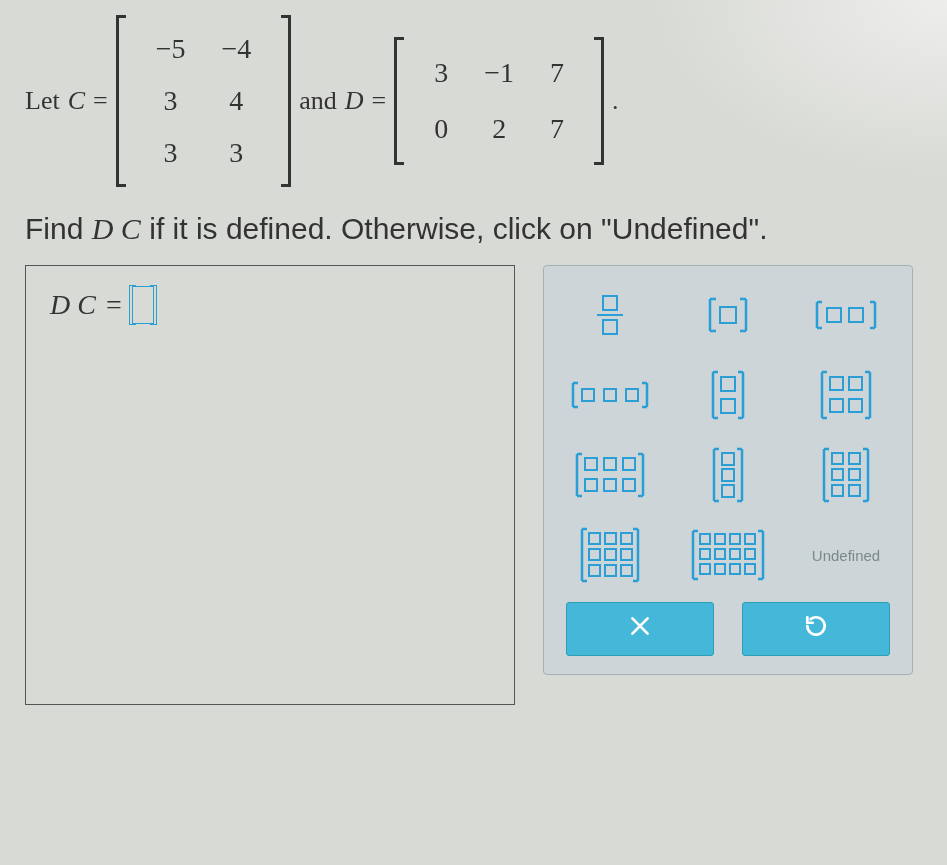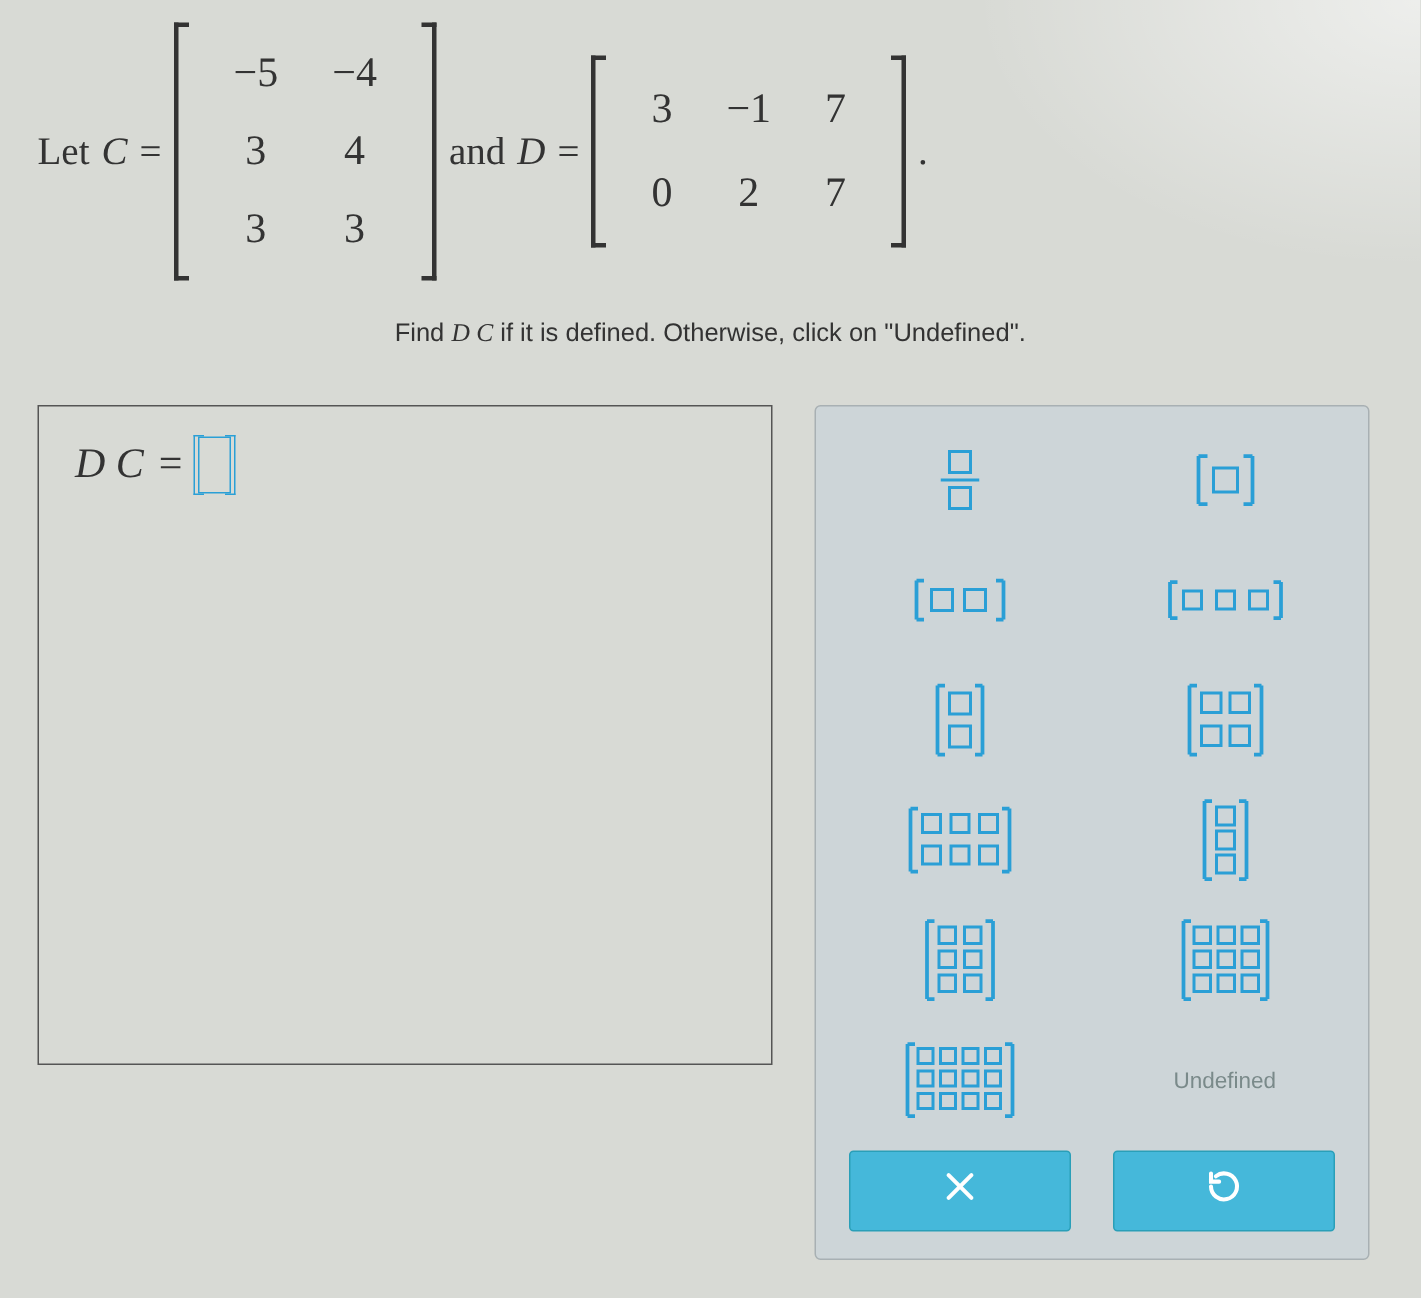--- a/index.html
+++ b/index.html
@@ -38,24 +38,23 @@
       padding: 8px 12px;
     }
     .matrix-content table { border-collapse: collapse; }
     .matrix-content td {
       text-align: center;
       padding: 10px 18px;
       font-size: 28px;
     }
     .matrix-content.small td { padding: 12px 18px; }
     .instruction {
-      font-size: 17px;
-      margin-bottom: 38px;
+      font-size: 30px;
+      margin-bottom: 19px;
       font-family: Verdana, Arial, sans-serif;
-      text-align: center;
     }
     .instruction .math { font-family: 'Times New Roman', serif; font-style: italic; }
     .work-area {
       display: flex;
       gap: 28px;
       align-items: flex-start;
     }
     .answer-box {
       width: 490px;
       height: 440px;
@@ -88,21 +87,21 @@
     .input-placeholder::after { right: -4px; border-left: none; }
     .palette {
       width: 370px;
       background: #cdd5d8;
       border: 1px solid #a8b0b3;
       border-radius: 4px;
       padding: 20px 12px 18px;
     }
     .palette-grid {
       display: grid;
-      grid-template-columns: repeat(2, 1fr);
+      grid-template-columns: repeat(3, 1fr);
       gap: 22px 10px;
       justify-items: center;
       align-items: center;
       margin-bottom: 18px;
     }
     .palette-item {
       width: 80px;
       height: 58px;
       display: flex;
       align-items: center;

